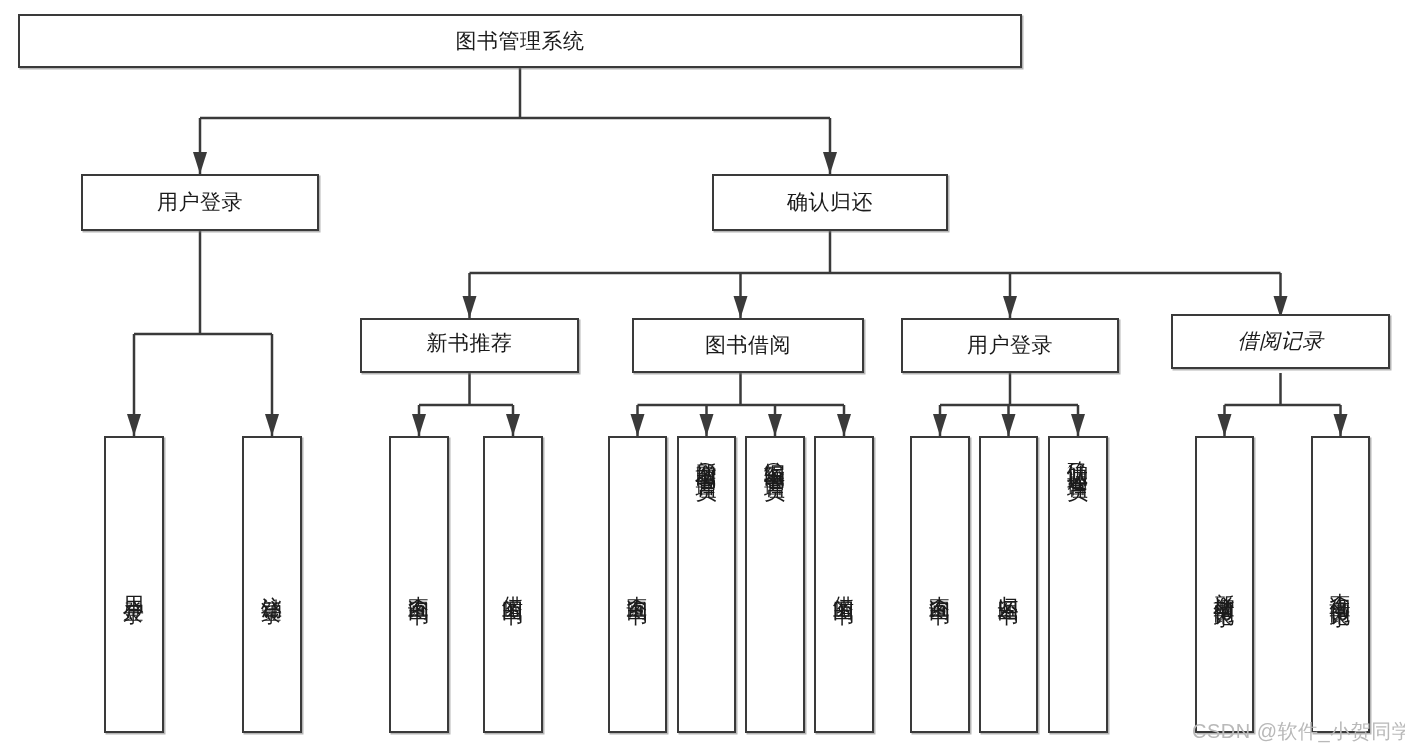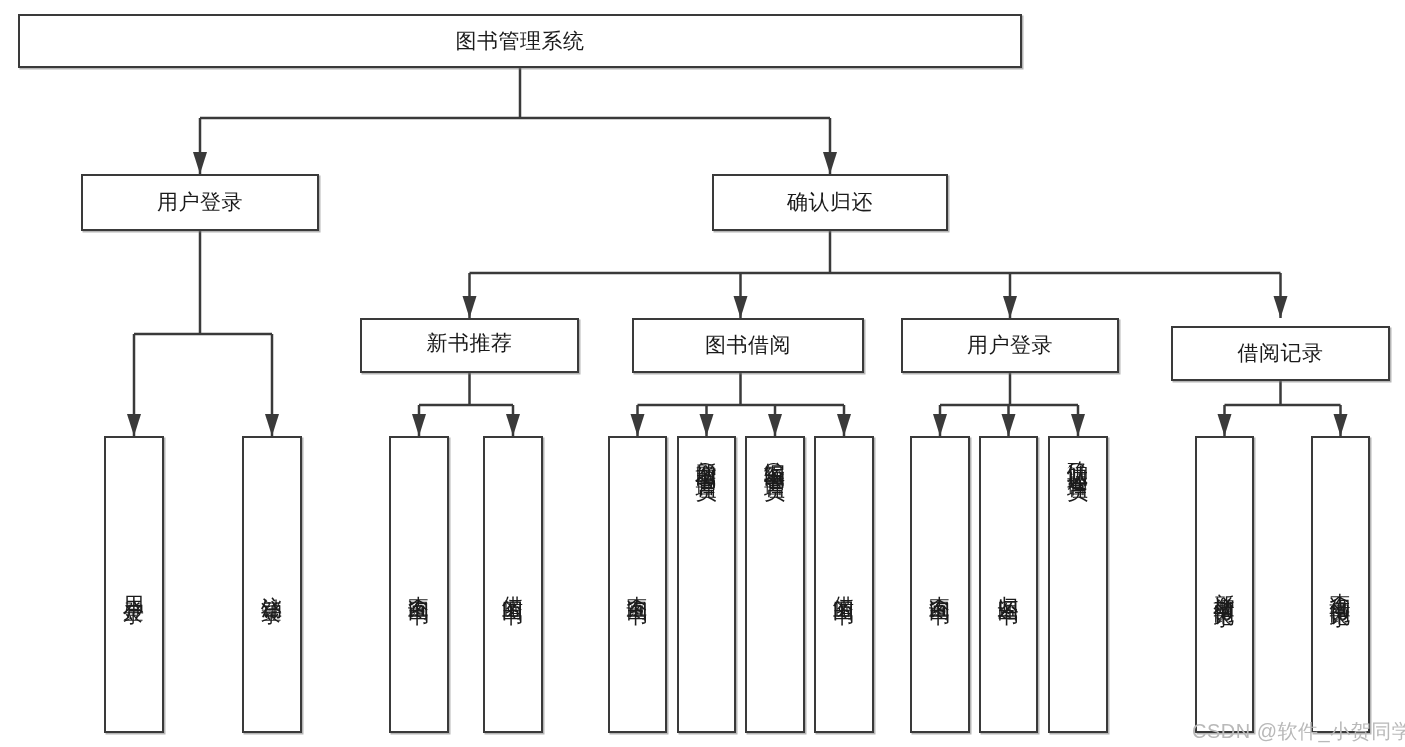--- a/index.html
+++ b/index.html
@@ -141,21 +141,21 @@
       </div>
       <div class="node horizontal" style="left: 360px; top: 318px; width: 219px; height: 55px; font-family: Liberation Mono, monospace;">
         <span class="node-label">新书推荐</span>
       </div>
       <div class="node horizontal" style="left: 632px; top: 318px; width: 232px; height: 55px;">
         <span class="node-label">图书借阅</span>
       </div>
       <div class="node horizontal" style="left: 901px; top: 318px; width: 218px; height: 55px;">
         <span class="node-label">用户登录</span>
       </div>
-      <div class="node horizontal" style="left: 1171px; top: 326px; width: 219px; height: 55px;">
+      <div class="node horizontal" style="left: 1171px; top: 314px; width: 219px; height: 55px; font-style: italic;">
         <span class="node-label">借阅记录</span>
       </div>
       <div class="node vertical centered" style="left: 104px; top: 436px; width: 60px; height: 297px;">
         <span class="node-label">用户登录</span>
       </div>
       <div class="node vertical centered" style="left: 242px; top: 436px; width: 60px; height: 297px;">
         <span class="node-label">注销登录</span>
       </div>
       <div class="node vertical centered" style="left: 389px; top: 436px; width: 60px; height: 297px;">
         <span class="node-label">查询图书</span>

